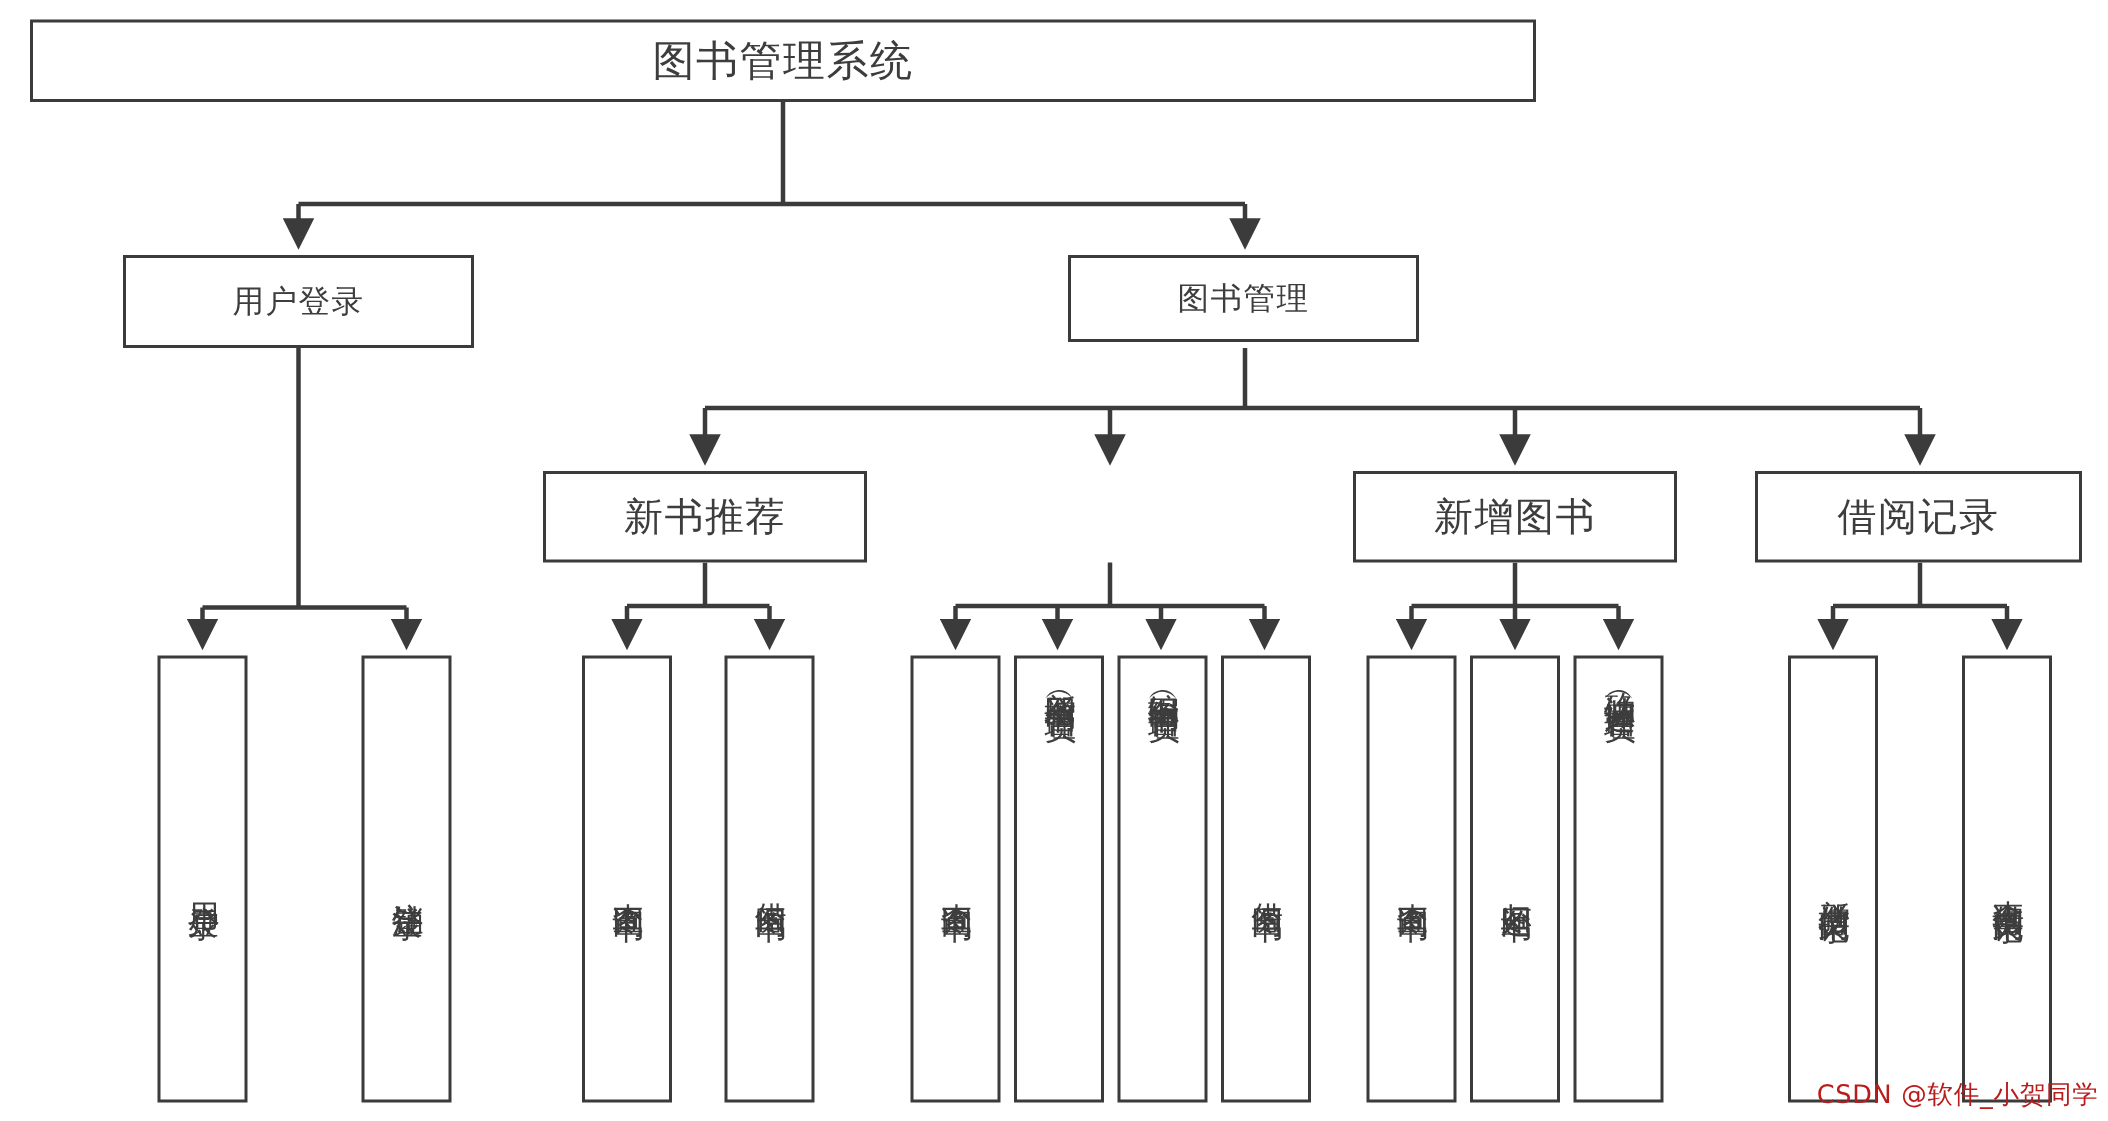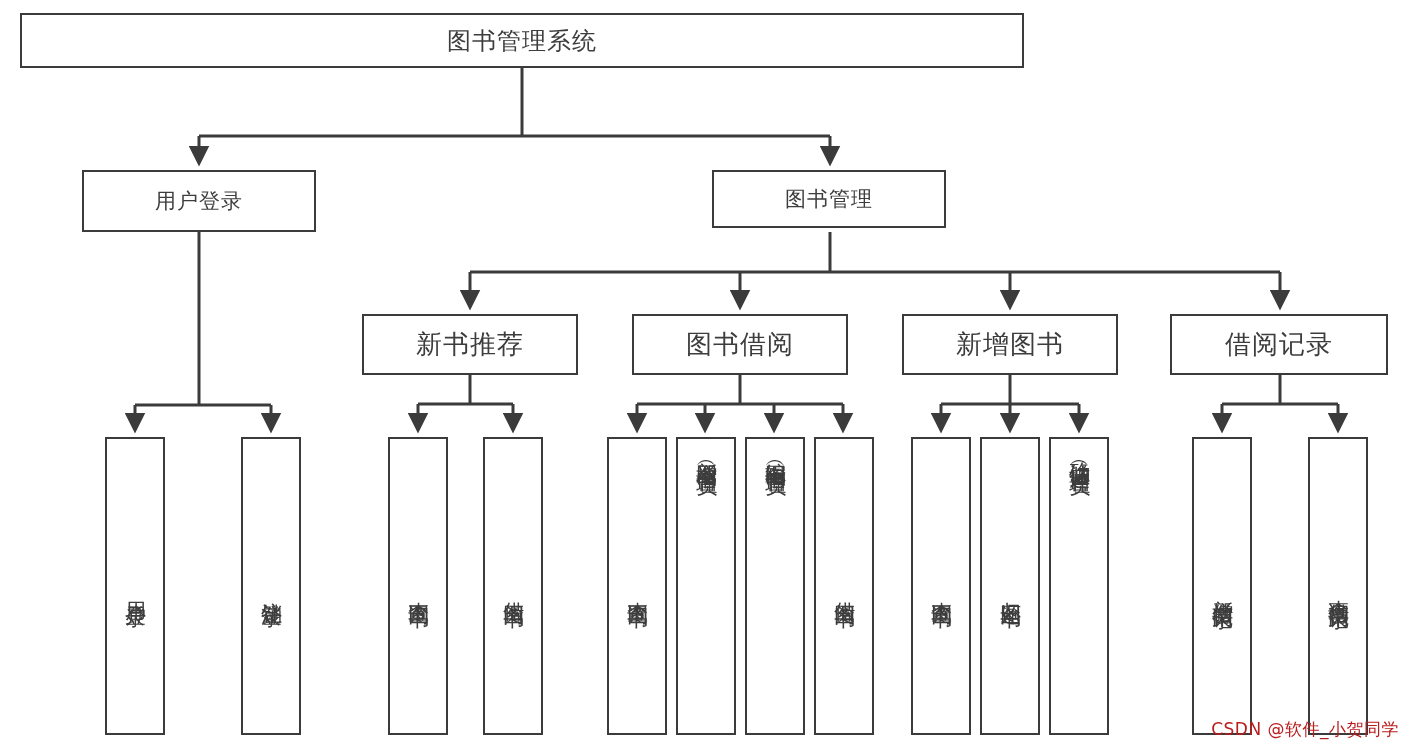--- a/index.html
+++ b/index.html
@@ -21,21 +21,21 @@
     display:flex;
     align-items:center;
     justify-content:center;
     color:#3d3d3d;
     z-index:2;
   }
   .node .lbl{
     white-space:nowrap;
     letter-spacing:1px;
   }
-  .node.root .lbl{font-size:24px;}
+  .node.root .lbl{font-size:28px;}
   .node.lvl2 .lbl{font-size:21px;}
   .node.lvl3 .lbl{font-size:26px;}
 
   .node.leaf{
     align-items:flex-start;
     justify-content:center;
     padding-top:6px;
   }
   .node.leaf .lbl{
     writing-mode:vertical-rl;
@@ -124,23 +124,20 @@
   <div class="node lvl2" style="left:82px;top:170px;width:234px;height:62px;">
     <span class="lbl">用户登录</span>
   </div>
   <div class="node lvl2" style="left:712px;top:170px;width:234px;height:58px;">
     <span class="lbl">图书管理</span>
   </div>
 
   <div class="node lvl3" style="left:362px;top:314px;width:216px;height:61px;">
     <span class="lbl">新书推荐</span>
   </div>
-  <div class="node lvl3" style="left:632px;top:314px;width:216px;height:61px;">
-    <span class="lbl">图书借阅</span>
-  </div>
   <div class="node lvl3" style="left:902px;top:314px;width:216px;height:61px;">
     <span class="lbl">新增图书</span>
   </div>
   <div class="node lvl3" style="left:1170px;top:314px;width:218px;height:61px;text-align:center;">
     <span class="lbl">借阅记录</span>
   </div>
 
   <div class="node leaf mid" style="left:105px;top:437px;width:60px;height:298px;">
     <span class="lbl">用户登录</span>
   </div>

